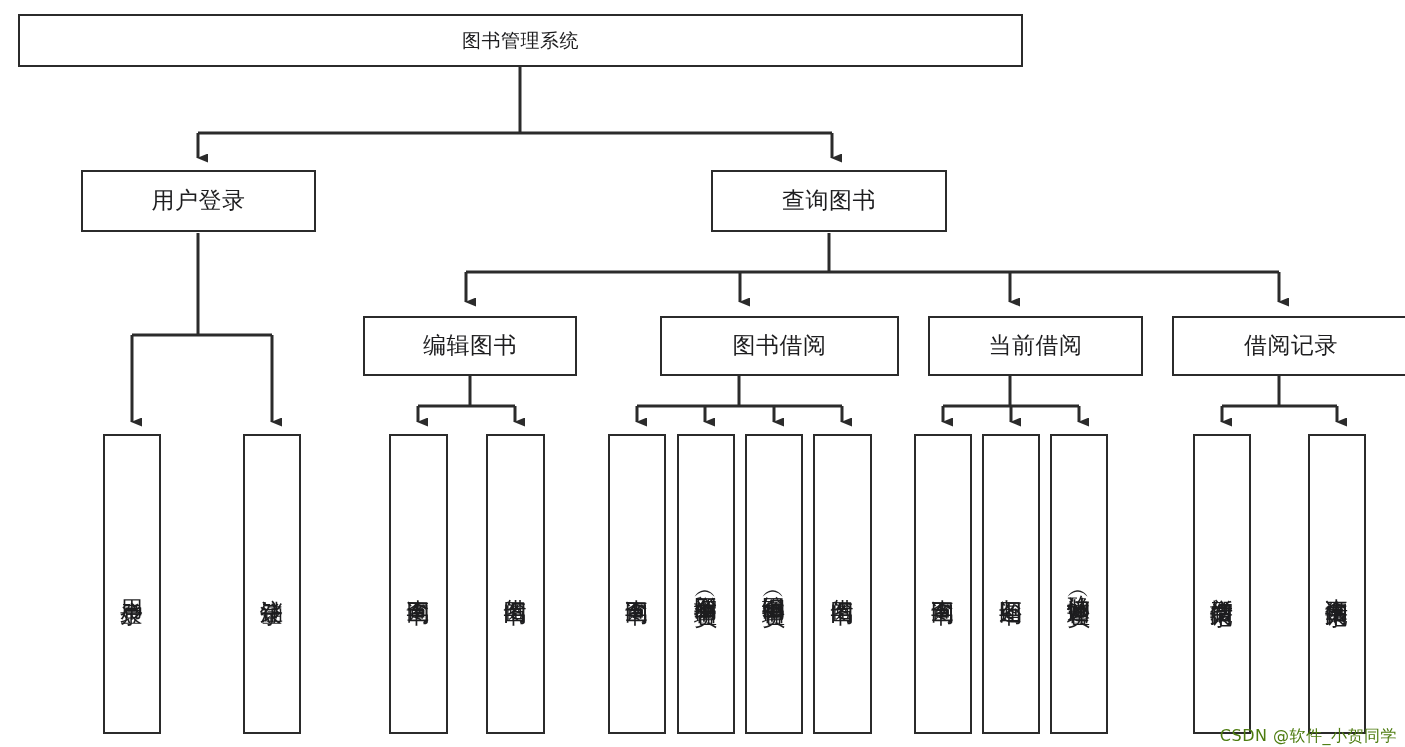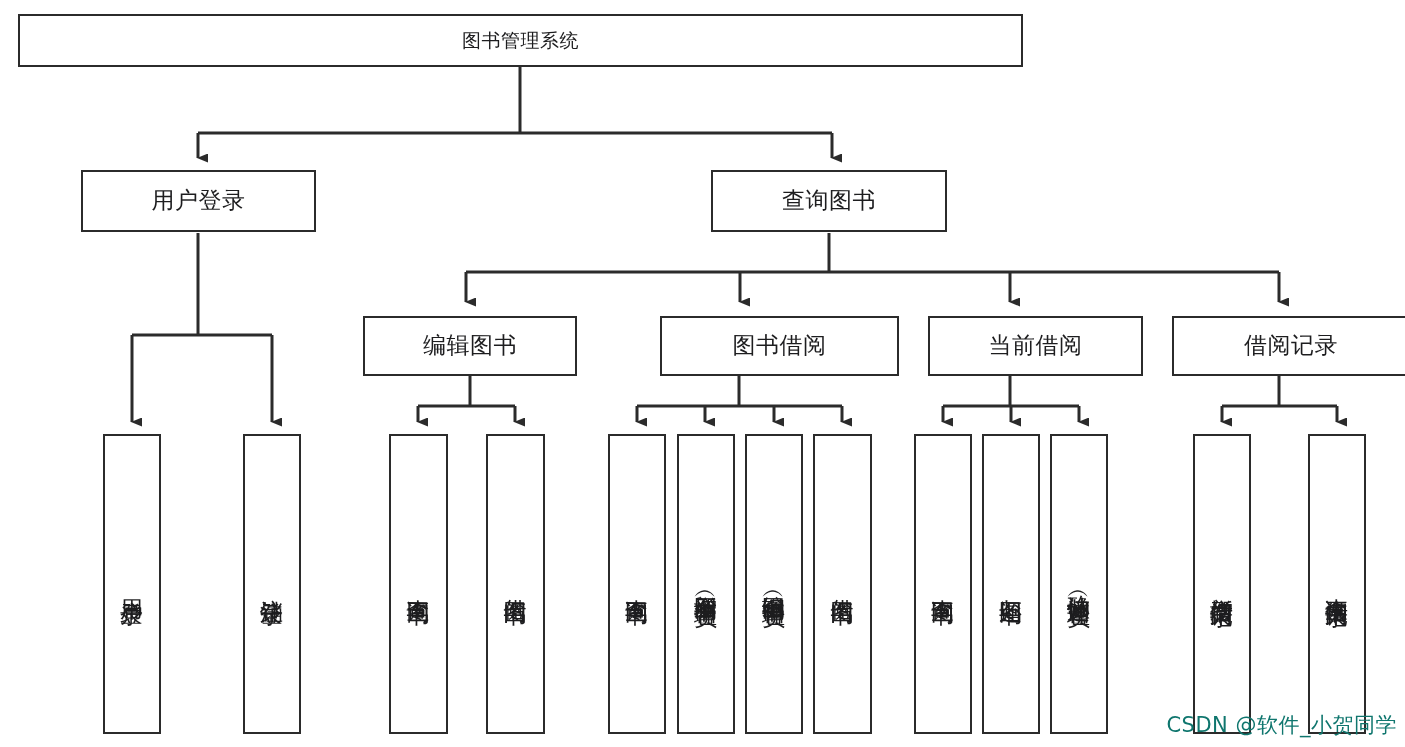--- a/index.html
+++ b/index.html
@@ -61,23 +61,23 @@
     letter-spacing: 1.5px;
     white-space: nowrap;
     max-height: 278px;
   }
   .node.vertical.tall .label {
     max-height: 292px;
   }
   #watermark {
     position: absolute;
     right: 8px;
-    bottom: 8px;
-    font-size: 21px;
-    color: #0f766e;
+    bottom: 0;
+    font-size: 16px;
+    color: #4d7c0f;
     letter-spacing: 0.5px;
     white-space: nowrap;
     user-select: none;
   }
 </style>
 </head>
 <body>
 
 <div id="diagram-root">
 

